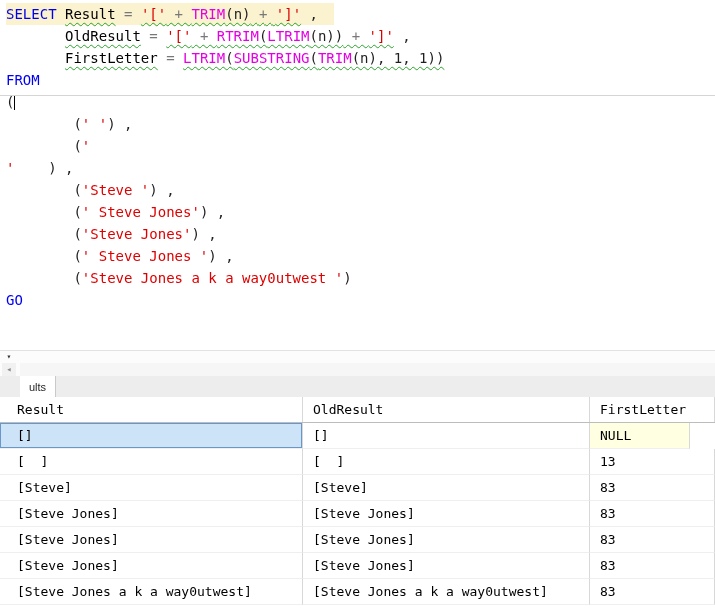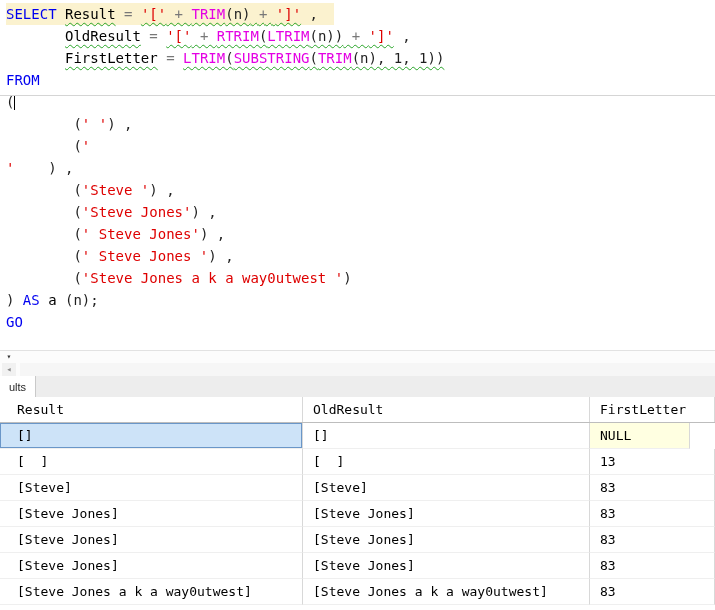--- a/index.html
+++ b/index.html
@@ -21,21 +21,21 @@
   .tk-sp { color:#000; }
   .wavy { text-decoration:underline wavy #27A427; text-decoration-thickness:1px; text-underline-offset:3px; text-decoration-skip-ink:none; }
 
   
   .scrollstrip { position:relative; height:26px; background:#FCFCFC; border-top:1px solid #E2E2E2; }
   .sb-drop { position:absolute; left:2px; top:0; width:14px; height:11px; font-size:8px; line-height:11px; text-align:center; color:#333; cursor:default; }
   .sb-left { position:absolute; left:2px; top:12px; width:14px; height:13px; font-size:9px; line-height:13px; text-align:center; color:#8a8a8a; background:#F1F1F1; }
   .sb-track { position:absolute; left:20px; right:0; top:12px; height:13px; background:#F6F6F6; }
 
   
-  .tabstrip { display:flex; height:21px; background:#EDEDED; font-family:"Liberation Sans","DejaVu Sans",sans-serif; font-size:11px; align-items:stretch; }
+  .tabstrip { display:flex; height:21px; background:#EDEDED; font-family:"Liberation Sans","DejaVu Sans",sans-serif; font-size:11px; align-items:stretch;padding-left:20px; }
   .tab { display:flex; align-items:center; padding:0 9px; color:#1f1f1f; cursor:default; }
   .tab.active { background:#FFFFFF; border-right:1px solid #C9C9C9; }
   .msg-icon { display:inline-block; width:12px; height:12px; margin-right:5px; background:#FFFDEB; border:1px solid #8f8f8f; position:relative; }
   .msg-icon::before { content:""; position:absolute; left:2px; top:3px; width:7px; height:1px; background:#9a9a9a; box-shadow:0 3px 0 #9a9a9a; }
 
   
   .grid { background:#fff; font-size:13px; }
   .grid-header { display:flex; height:26px; background:#fff; border-bottom:1px solid #BDBDBD; }
   .gh-cell { line-height:25px; padding-left:10px; border-right:1px solid #D8D8D8; white-space:pre; overflow:hidden; }
   .gh-cell:first-child { padding-left:17px; }
@@ -51,25 +51,24 @@
 <div class="editor">
     <div class="code-line hl"><span class="tk-kw">SELECT </span><span class="tk-id wavy">Result</span><span class="tk-op"> = </span><span class="tk-str wavy">'['</span><span class="tk-op wavy"> + </span><span class="tk-fn wavy">TRIM</span><span class="tk-pn wavy">(n)</span><span class="tk-op wavy"> + </span><span class="tk-str wavy">']'</span><span class="tk-pn"> ,</span></div>
     <div class="code-line"><span class="tk-sp">       </span><span class="tk-id wavy">OldResult</span><span class="tk-op"> = </span><span class="tk-str wavy">'['</span><span class="tk-op wavy"> + </span><span class="tk-fn wavy">RTRIM</span><span class="tk-pn wavy">(</span><span class="tk-fn wavy">LTRIM</span><span class="tk-pn wavy">(n))</span><span class="tk-op wavy"> + </span><span class="tk-str wavy">']'</span><span class="tk-pn"> ,</span></div>
     <div class="code-line"><span class="tk-sp">       </span><span class="tk-id wavy">FirstLetter</span><span class="tk-op"> = </span><span class="tk-fn wavy">LTRIM</span><span class="tk-pn wavy">(</span><span class="tk-fn wavy">SUBSTRING</span><span class="tk-pn wavy">(</span><span class="tk-fn wavy">TRIM</span><span class="tk-pn wavy">(n), 1, 1))</span></div>
     <div class="code-line"><span class="tk-kw">FROM</span></div>
     <div class="code-line"><div class="rule"></div><span class="tk-pn">(</span><span class="caret"></span></div>
     <div class="code-line"><span class="tk-pn">        (</span><span class="tk-str">' '</span><span class="tk-pn">) ,</span></div>
     <div class="code-line"><span class="tk-pn">        (</span><span class="tk-str">'</span></div>
     <div class="code-line"><span class="tk-str">'</span><span class="tk-sp">    </span><span class="tk-pn">) ,</span></div>
     <div class="code-line"><span class="tk-pn">        (</span><span class="tk-str">'Steve '</span><span class="tk-pn">) ,</span></div>
+    <div class="code-line"><span class="tk-pn">        (</span><span class="tk-str">' Steve Jones'</span><span class="tk-pn">) ,</span></div>
     <div class="code-line"><span class="tk-pn">        (</span><span class="tk-str">'Steve Jones'</span><span class="tk-pn">) ,</span></div>
-    <div class="code-line"><span class="tk-pn">        (</span><span class="tk-str">' Steve Jones'</span><span class="tk-pn">) ,</span></div>
     <div class="code-line"><span class="tk-pn">        (</span><span class="tk-str">' Steve Jones '</span><span class="tk-pn">) ,</span></div>
     <div class="code-line"><span class="tk-pn">        (</span><span class="tk-str">'Steve Jones a k a way0utwest '</span><span class="tk-pn">)</span></div>
-    <div class="code-line"><span class="tk-pn">) </span><span class="tk-kw">AS</span><span class="tk-id"> a </span><span class="tk-pn">(n);</span></div>
     <div class="code-line"><span class="tk-kw">GO</span></div>
   </div>
 
 <div class="scrollstrip">
   <div class="sb-drop">▾</div>
   <div class="sb-left">◂</div>
   <div class="sb-track"></div>
 </div>
 
 <div class="tabstrip">

